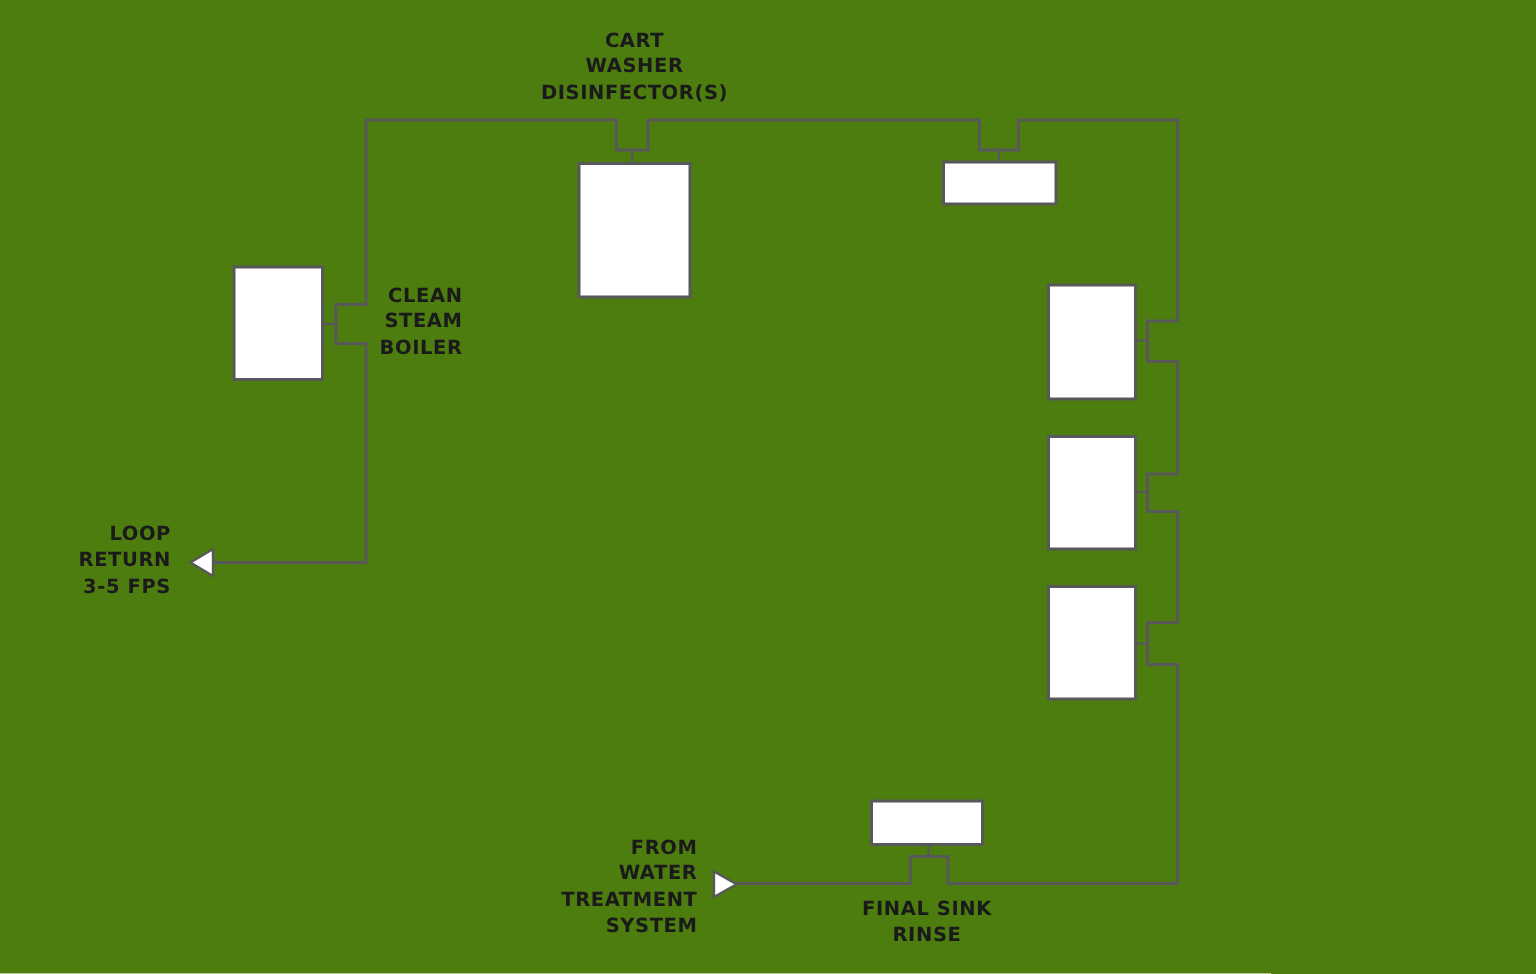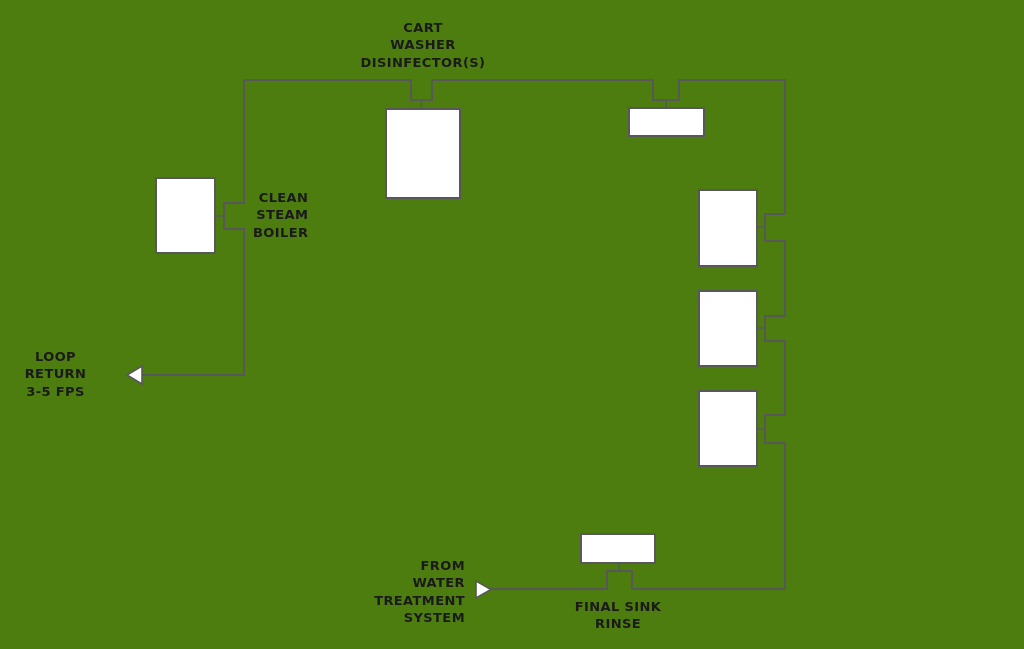--- a/index.html
+++ b/index.html
@@ -74,21 +74,21 @@
 
   <div class="label center" style="left:343px; top:19px; width:160px;">CART
 WASHER
 DISINFECTOR(S)</div>
 
 
   <div class="label left" style="left:253px; top:189px;">CLEAN
 STEAM
 BOILER</div>
 
-  <div class="label right" style="left:10px; top:348px; width:91px;text-align:center;">LOOP
+  <div class="label right" style="left:23px; top:348px; width:91px;">LOOP
 RETURN
 3-5 FPS</div>
 
 
   <div class="label center" style="left:538px; top:598px; width:160px;">FINAL SINK
 RINSE</div>
 
   <div class="label right" style="left:335px; top:557px; width:130px;">FROM
 WATER
 TREATMENT

